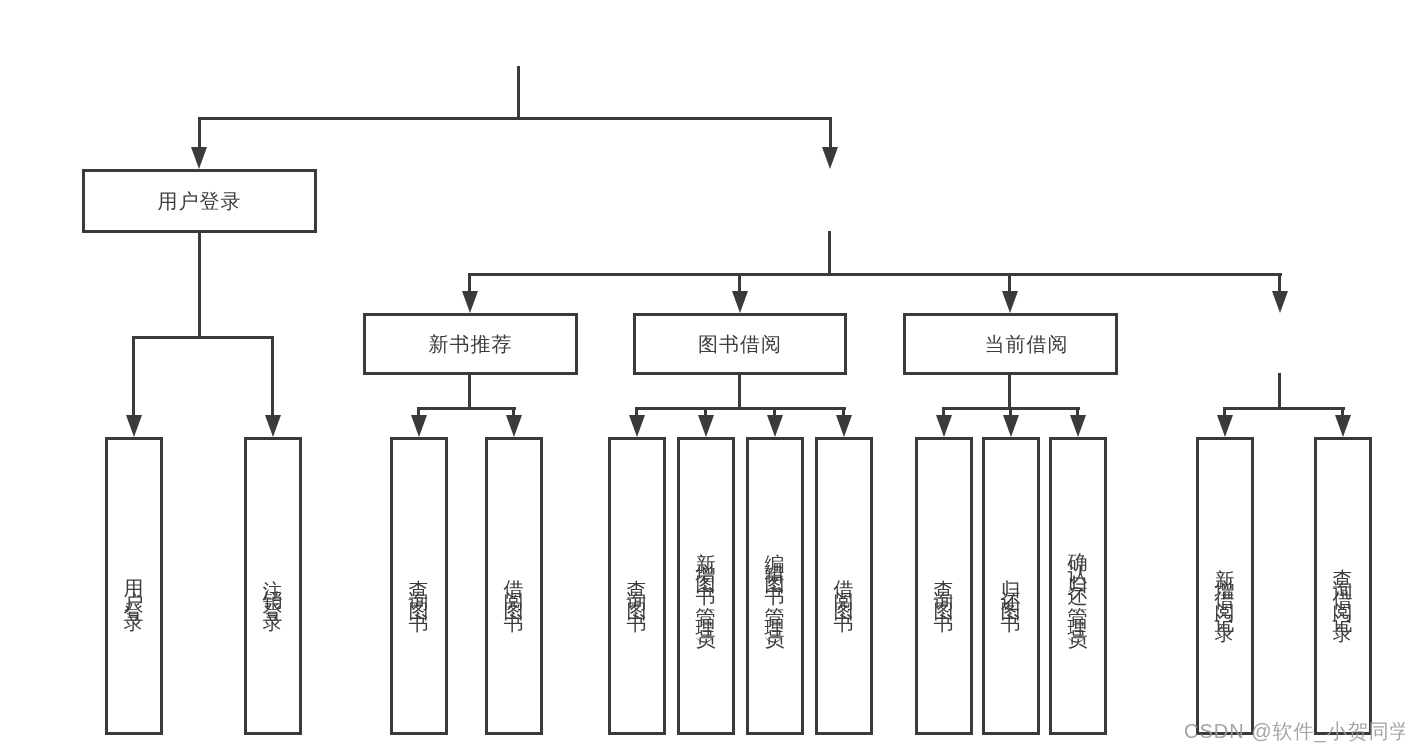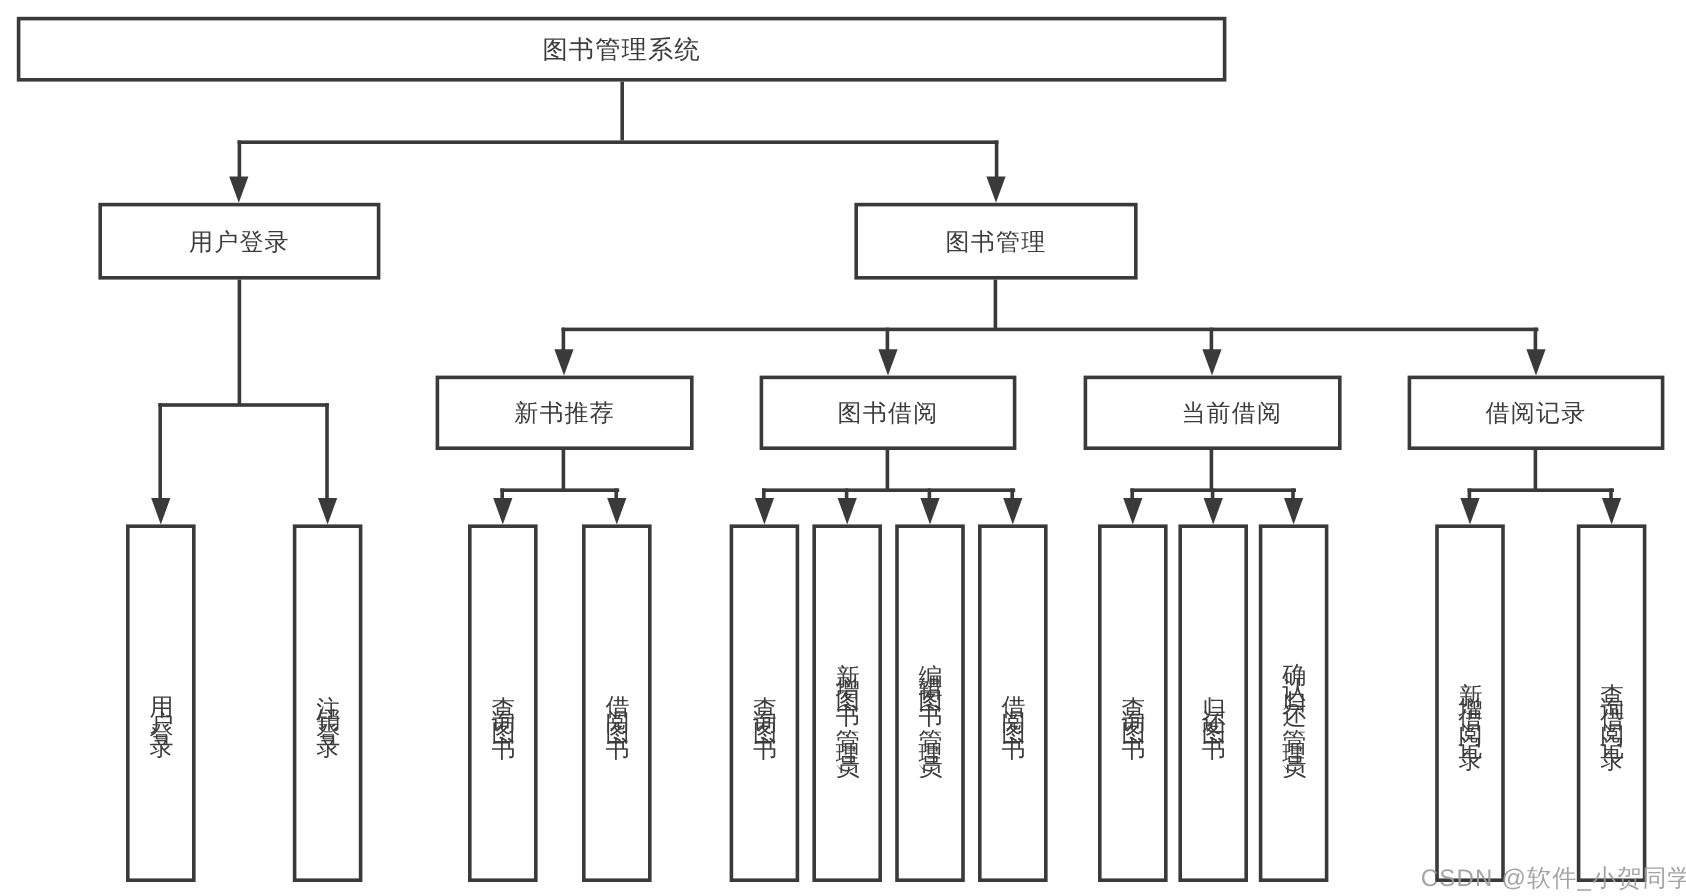--- a/index.html
+++ b/index.html
@@ -27,43 +27,34 @@
   .watermark{
     position:absolute;left:1184px;top:718px;z-index:6;
     font-size:20px;color:#9d9d9d;opacity:.92;white-space:nowrap;letter-spacing:1px;
   }
 </style>
 </head>
 <body>
 
 <div class="stage">
 
-  <div class="box root" style="left:14px;top:14px;width:1008px;height:54px;">
-    <span class="hlabel">图书管理系统</span>
-  </div>
 
   <div class="box" style="left:82px;top:169px;width:235px;height:64px;">
     <span class="hlabel">用户登录</span>
   </div>
 
-  <div class="box" style="left:712px;top:169px;width:236px;height:64px;">
-    <span class="hlabel">图书管理</span>
-  </div>
 
   <div class="box" style="left:363px;top:313px;width:215px;height:62px;">
     <span class="hlabel">新书推荐</span>
   </div>
   <div class="box" style="left:633px;top:313px;width:214px;height:62px;">
     <span class="hlabel">图书借阅</span>
   </div>
   <div class="box" style="left:903px;top:313px;width:215px;height:62px;padding-left:32px;">
     <span class="hlabel">当前借阅</span>
-  </div>
-  <div class="box" style="left:1173px;top:313px;width:214px;height:62px;">
-    <span class="hlabel">借阅记录</span>
   </div>
 
   <div class="box" style="left:105px;top:437px;width:58px;height:298px;">
     <span class="vtext">用户登录</span>
   </div>
   <div class="box" style="left:244px;top:437px;width:58px;height:298px;">
     <span class="vtext">注销登录</span>
   </div>
 
   <div class="box" style="left:390px;top:437px;width:58px;height:298px;">

